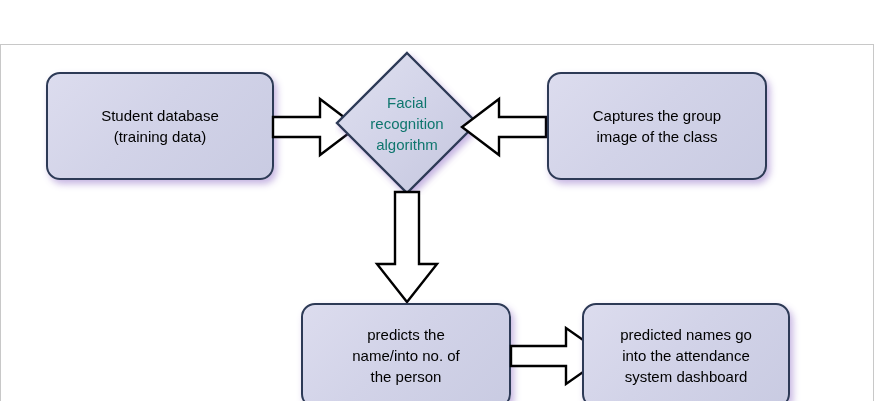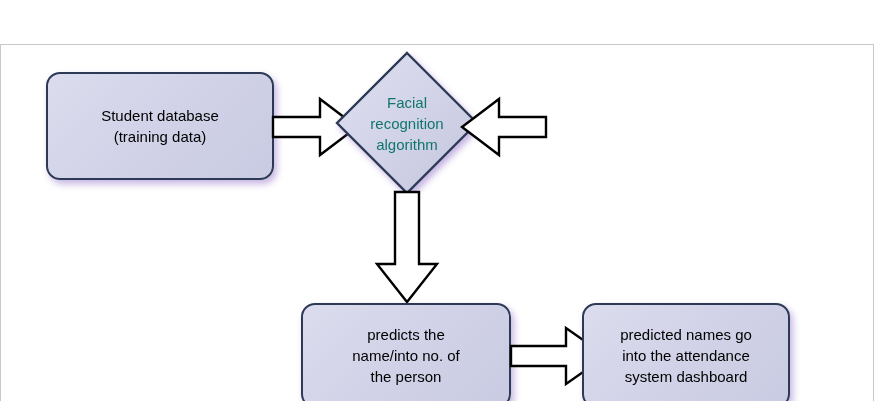--- a/index.html
+++ b/index.html
@@ -98,20 +98,22 @@
 recognition
 algorithm</div>
   </div>
 
   <div class="arrow" style="left:459px; top:51px; width:86px; height:62px;">
     <svg width="86" height="62" viewBox="0 0 86 62">
       <polygon points="86,21 39,21 39,3 2,31 39,59 39,41 86,41" fill="#ffffff" stroke="#000000" stroke-width="2.4" stroke-linejoin="miter"></polygon>
     </svg>
   </div>
 
+  <div class="node-box" style="left:546px; top:27px; width:220px; height:108px;">Captures the group
+image of the class</div>
 
   <div class="arrow" style="left:372px; top:147px; width:68px; height:112px;">
     <svg width="68" height="112" viewBox="0 0 68 112">
       <polygon points="22,0 46,0 46,72 64,72 34,110 4,72 22,72" fill="#ffffff" stroke="#000000" stroke-width="2.4" stroke-linejoin="miter"></polygon>
     </svg>
   </div>
 
   <div class="node-box" style="left:300px; top:258px; width:210px; height:105px;">predicts the
 name/into no. of
 the person</div>

